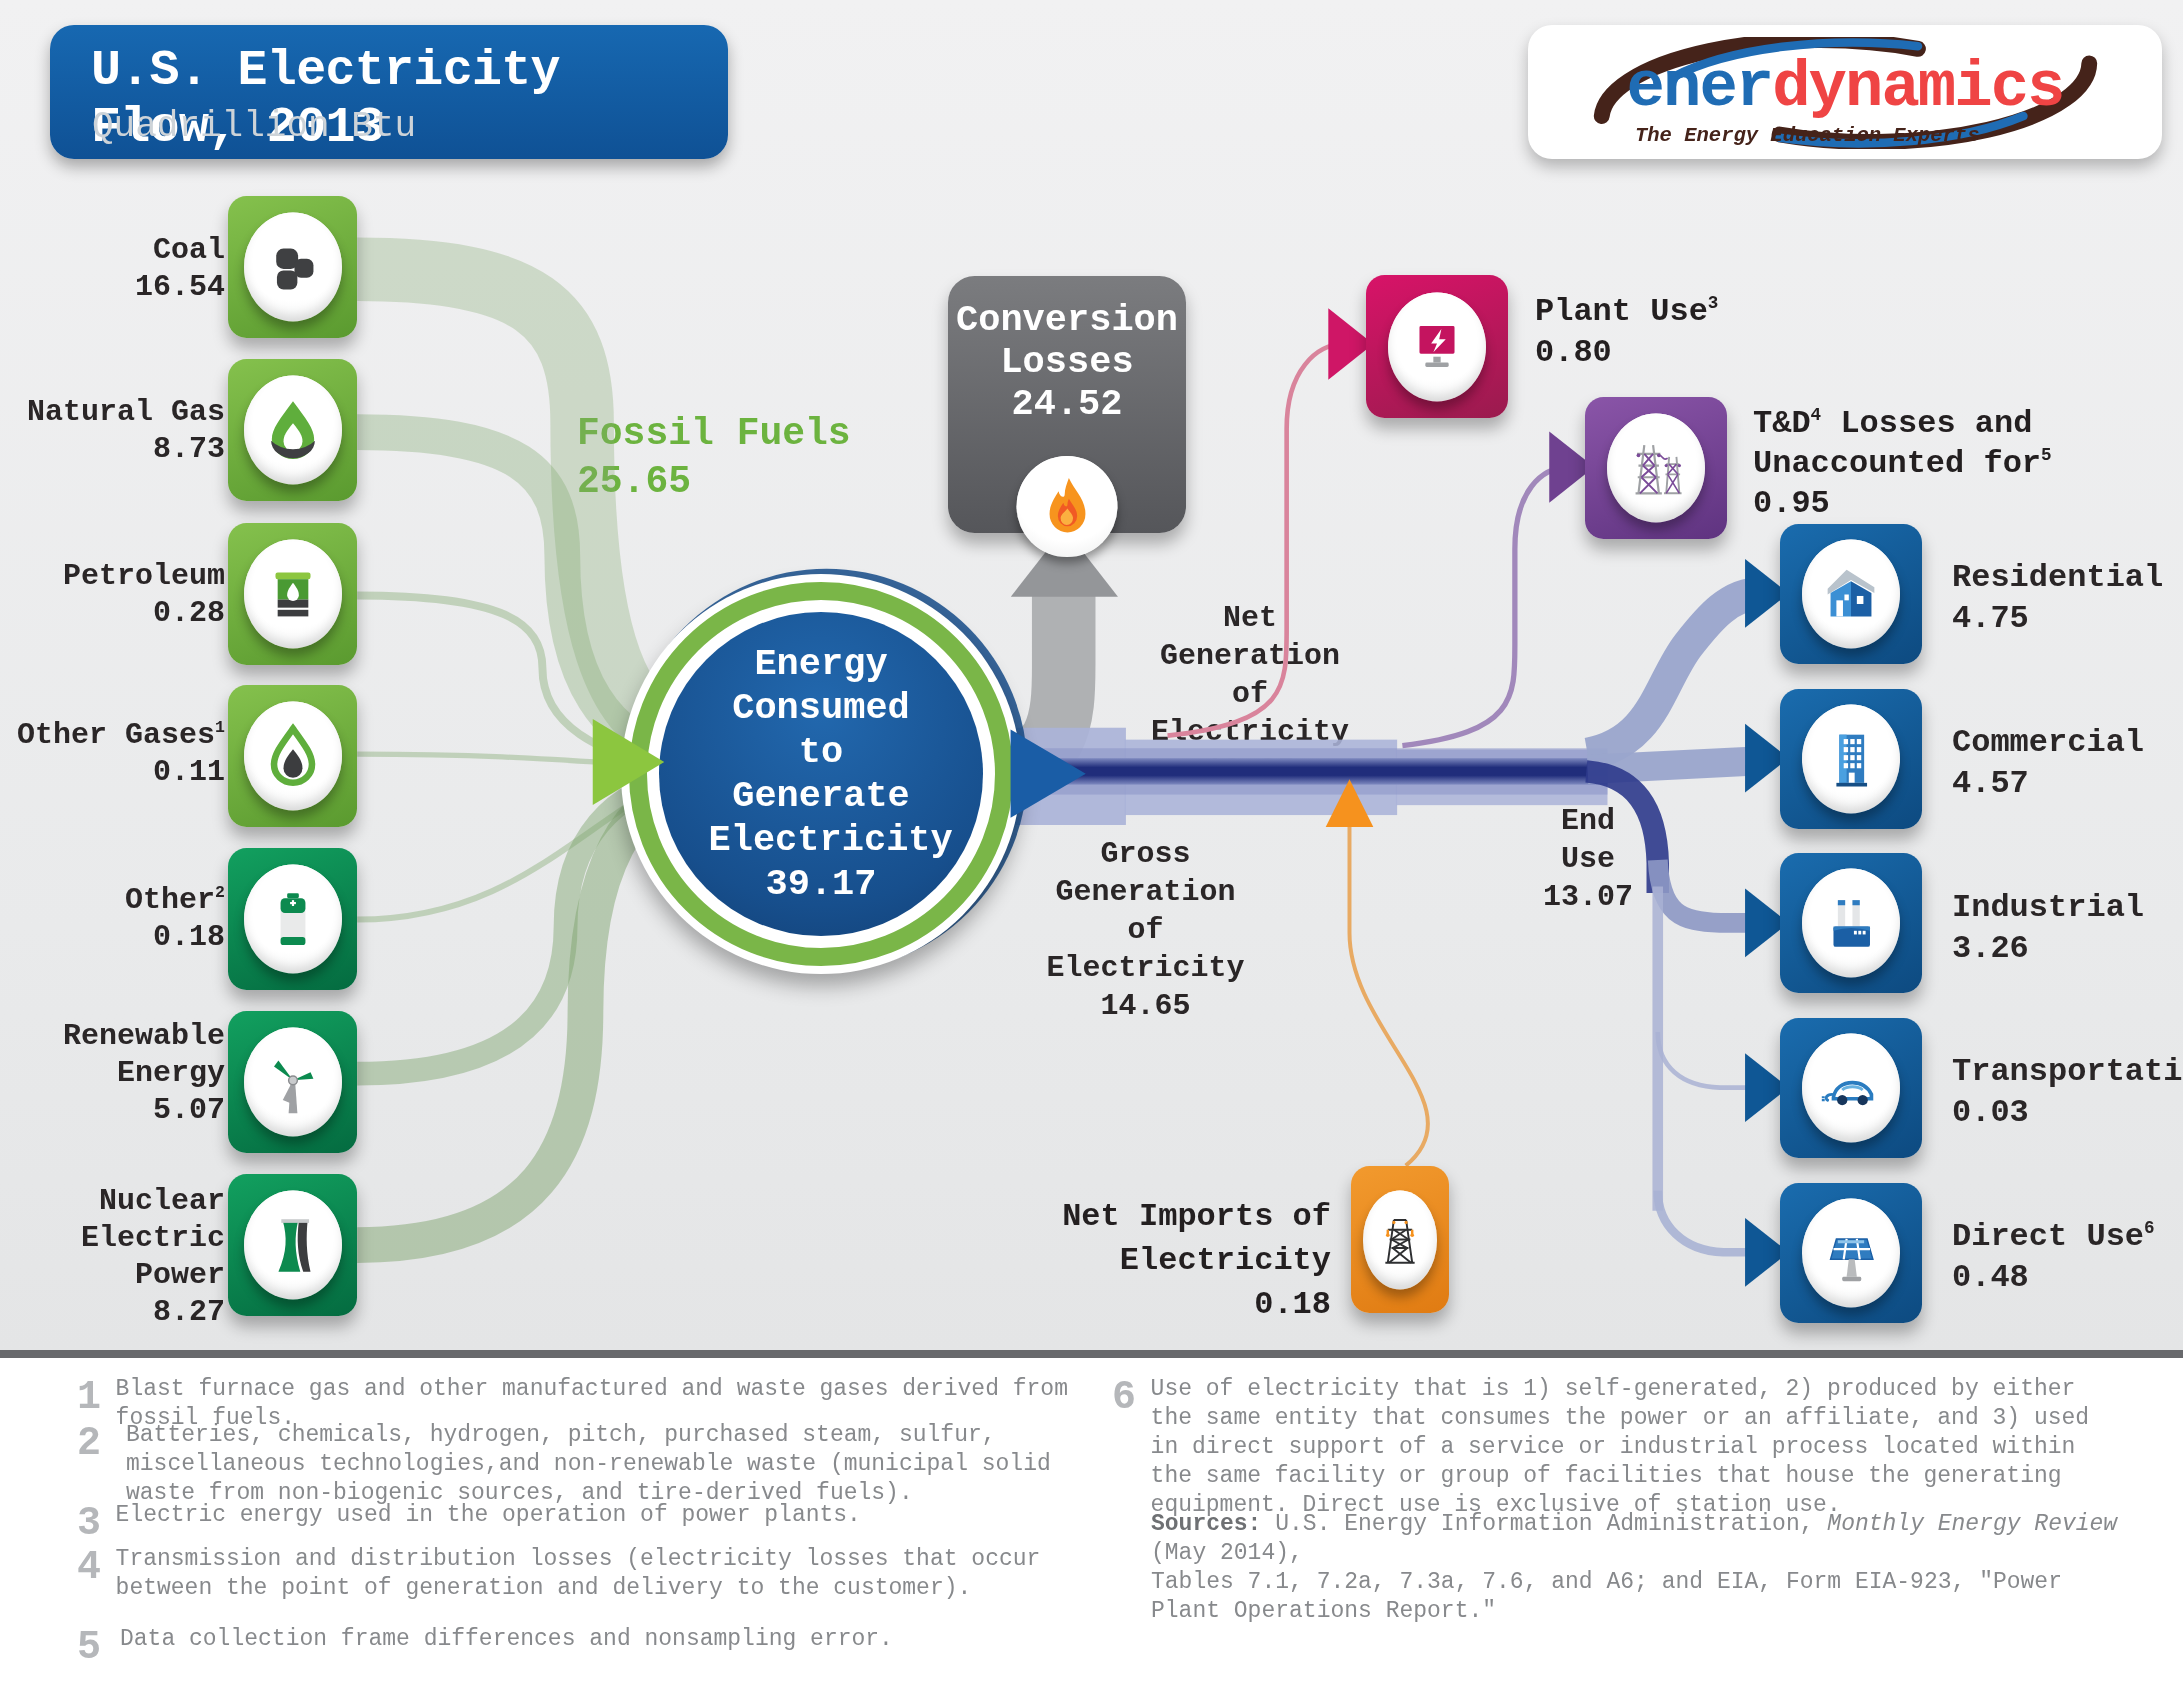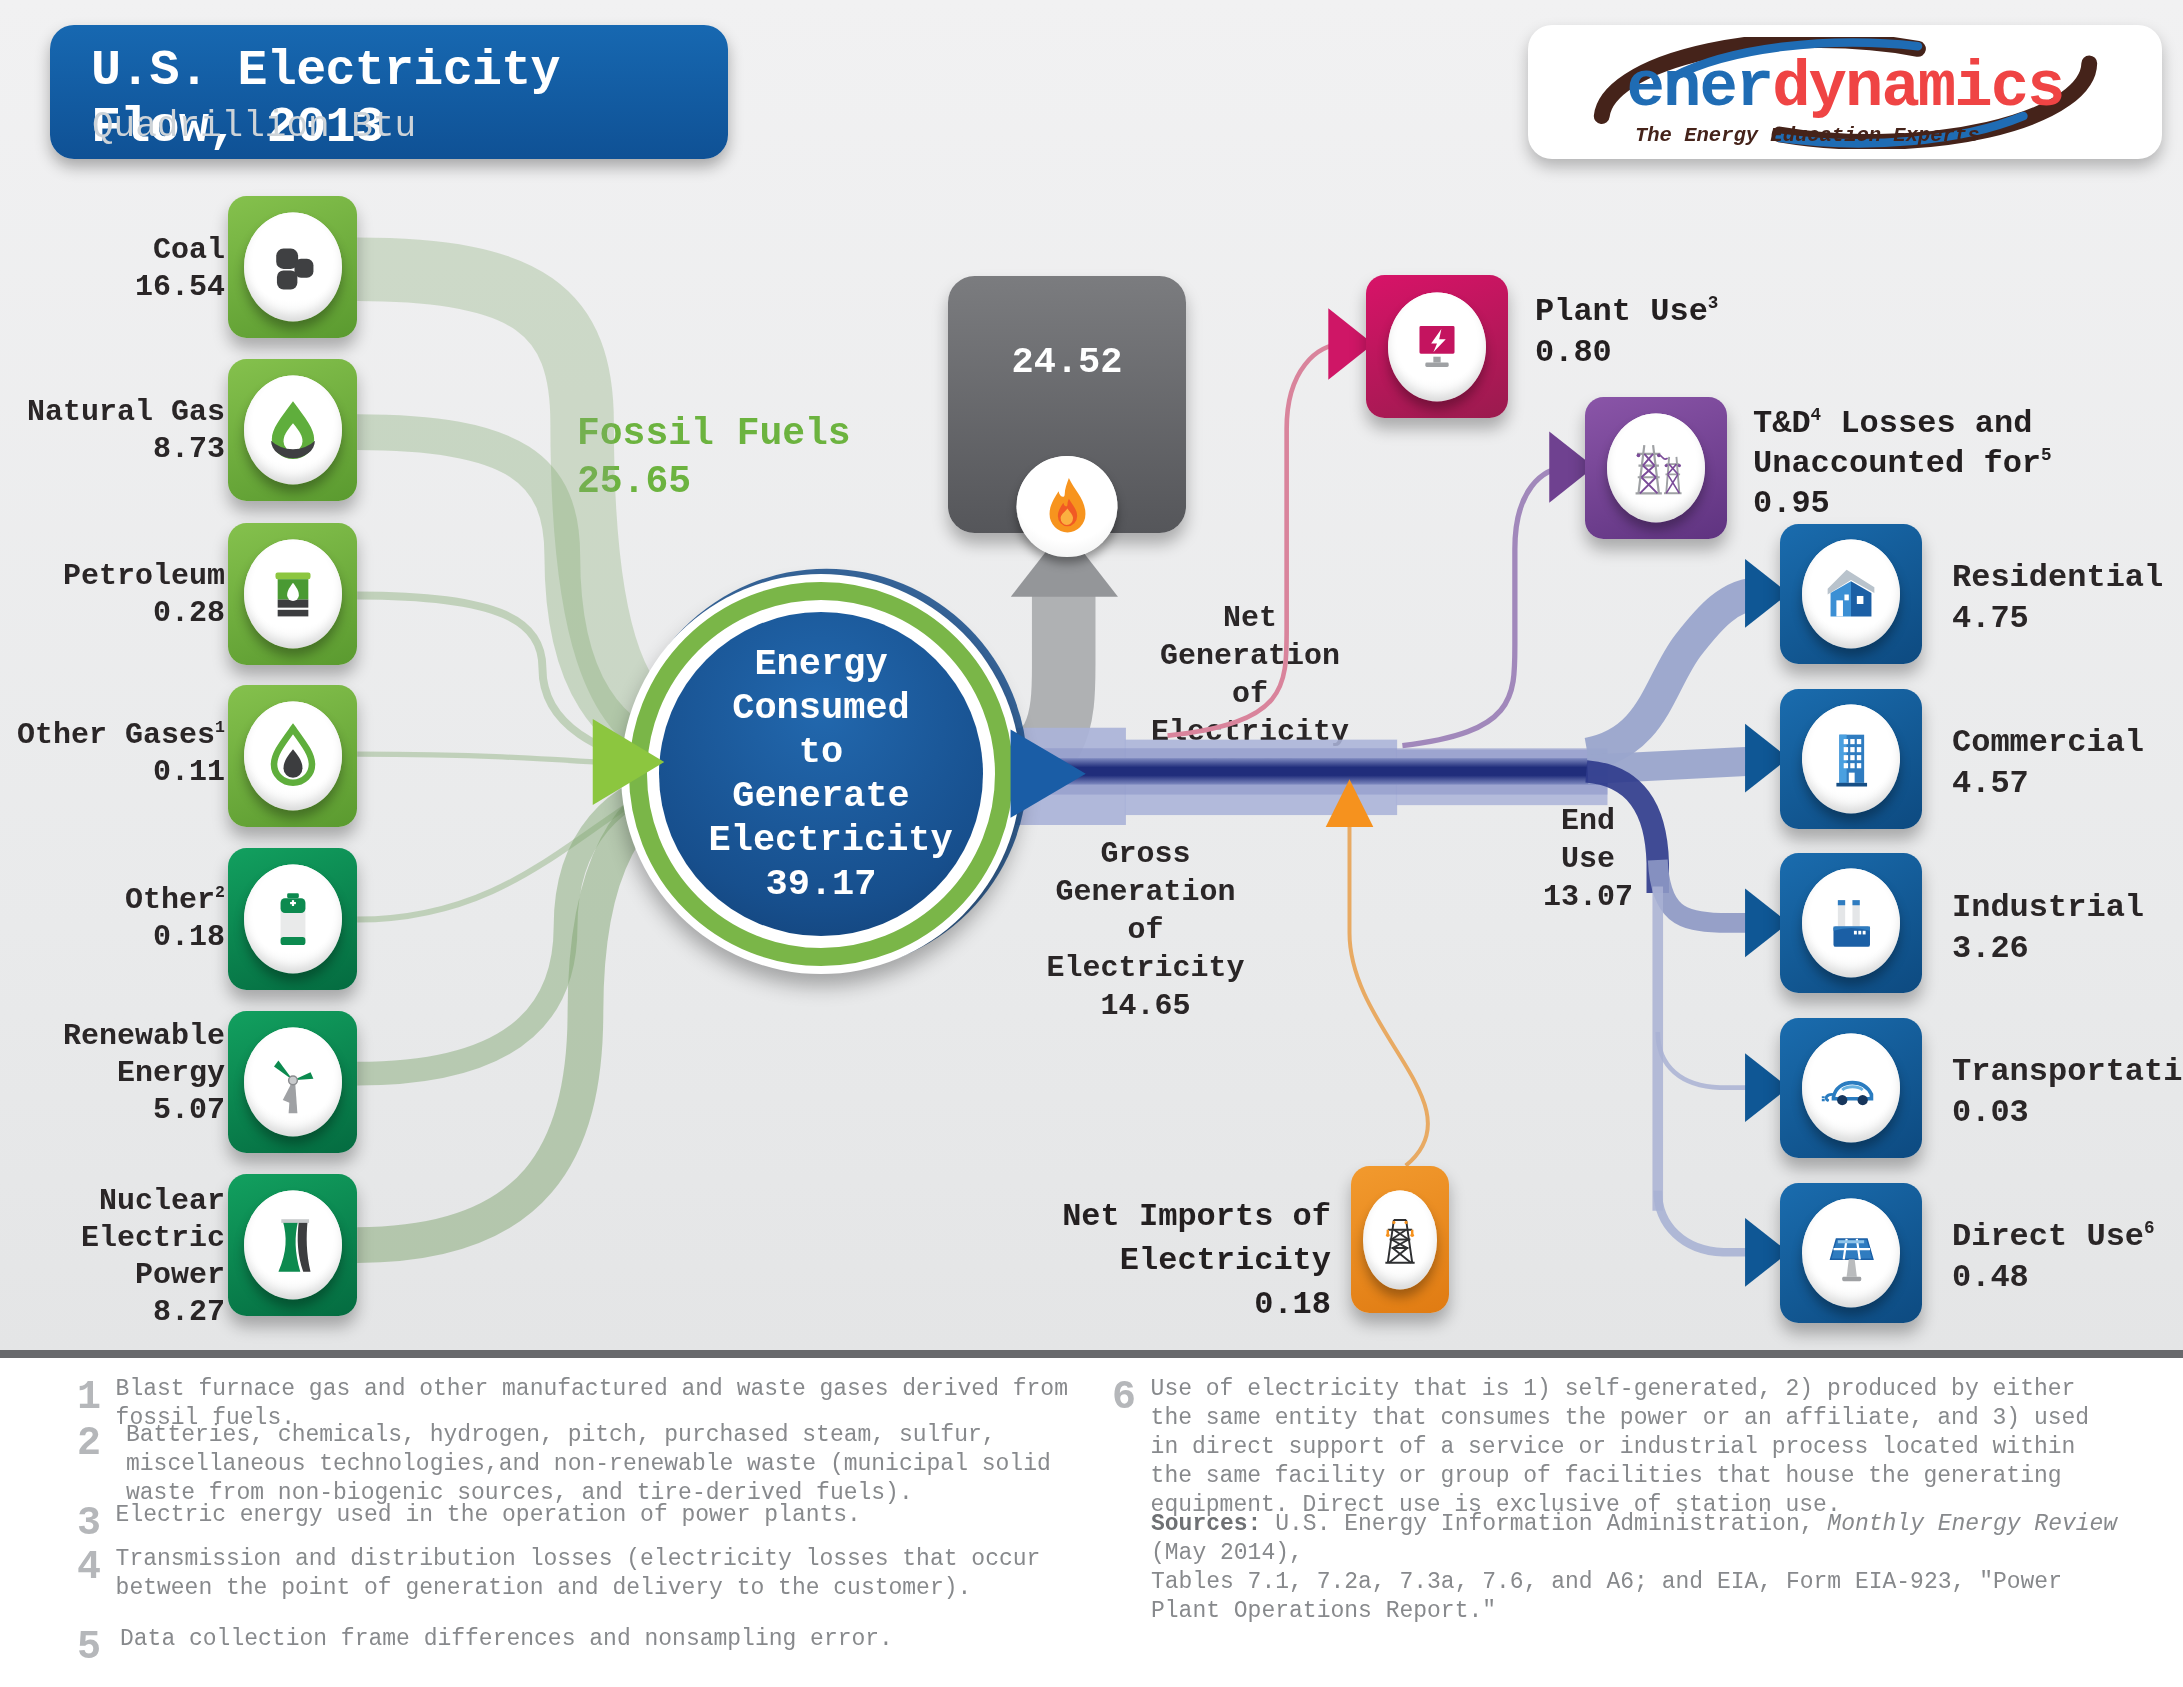--- a/index.html
+++ b/index.html
@@ -233,21 +233,21 @@
   </div>
 
   <svg class="abs" style="left:582px;top:715px;z-index:30" width="93" height="96" viewBox="0 0 140 145">
     <polygon points="16,6 16,136 124,71" fill="#8cc63f"></polygon>
   </svg>
   <svg class="abs" style="left:1002px;top:726px;z-index:30" width="89" height="96" viewBox="0 0 135 145">
     <polygon points="13,5 13,139 127,72" fill="#1a5da6"></polygon>
   </svg>
 
   <div class="abs node b-gray" style="left:948px;top:276px;width:238px;height:257px;border-radius:26.5px;z-index:10">
-    <div class="convtxt"><br><span>24.52</span></div>
+    <div class="convtxt"><span>Conversion Losses</span><br><span>24.52</span></div>
     <div class="convoval">
       <svg width="69" height="69" viewBox="0 0 100 100">
           <path d="M52 8 C60 26 76 38 76 60 A26 27 0 0 1 24 60 C24 46 32 36 37 27 C39 36 46 38 46 31 C46 24 49 16 52 8 Z" fill="#f7941e"></path>
           <path d="M52 38 C58 48 64 54 64 63 A14 15 0 0 1 36 63 C36 55 41 49 44 44 C45 50 50 51 50 46 C50 43 51 40 52 38 Z" fill="#f15a24"></path>
           <path d="M50 52 C54 58 58 61 58 66 A9 10 0 0 1 40 66 C40 61 46 57 50 52 Z" fill="#fbb040"></path>
         </svg>
     </div>
   </div>
 
   <div class="abs node b-pink" style="left:1366px;top:275px;width:142px;height:143px;z-index:10">

